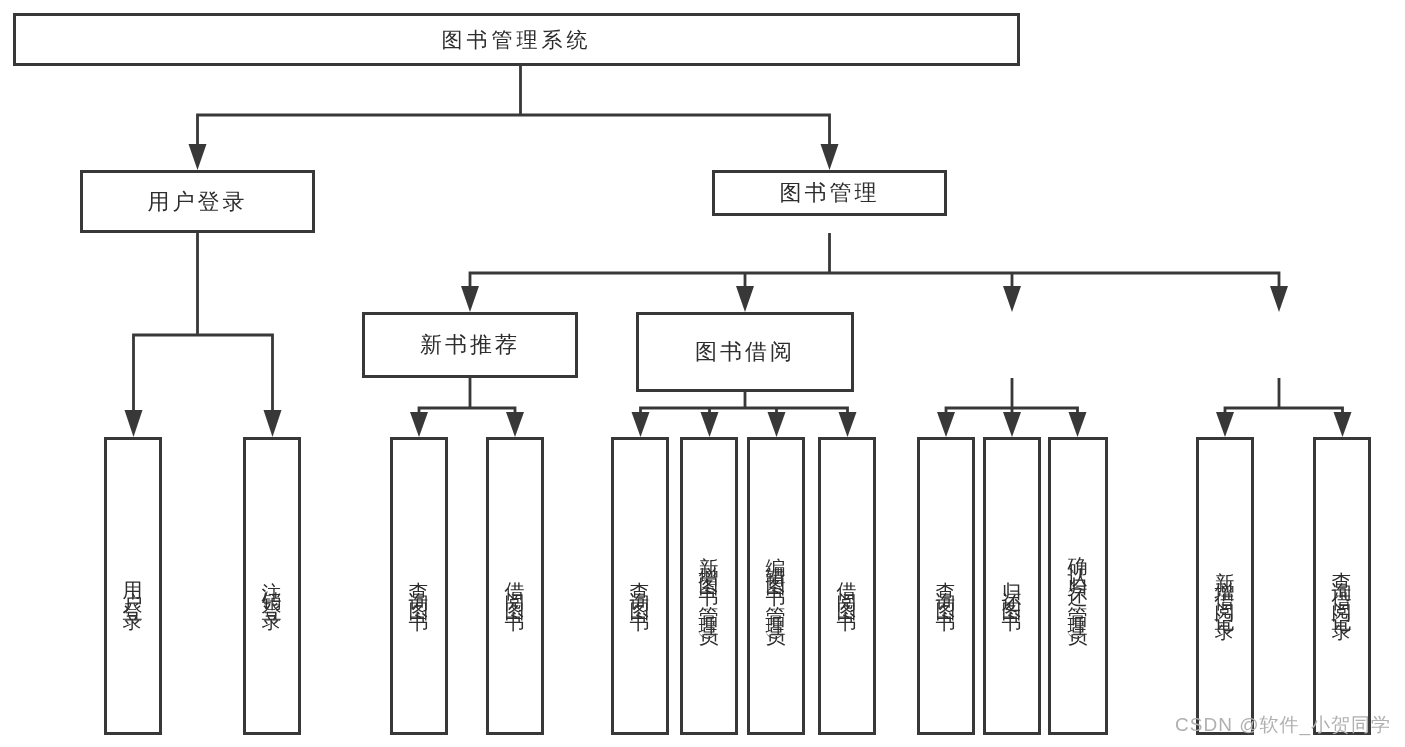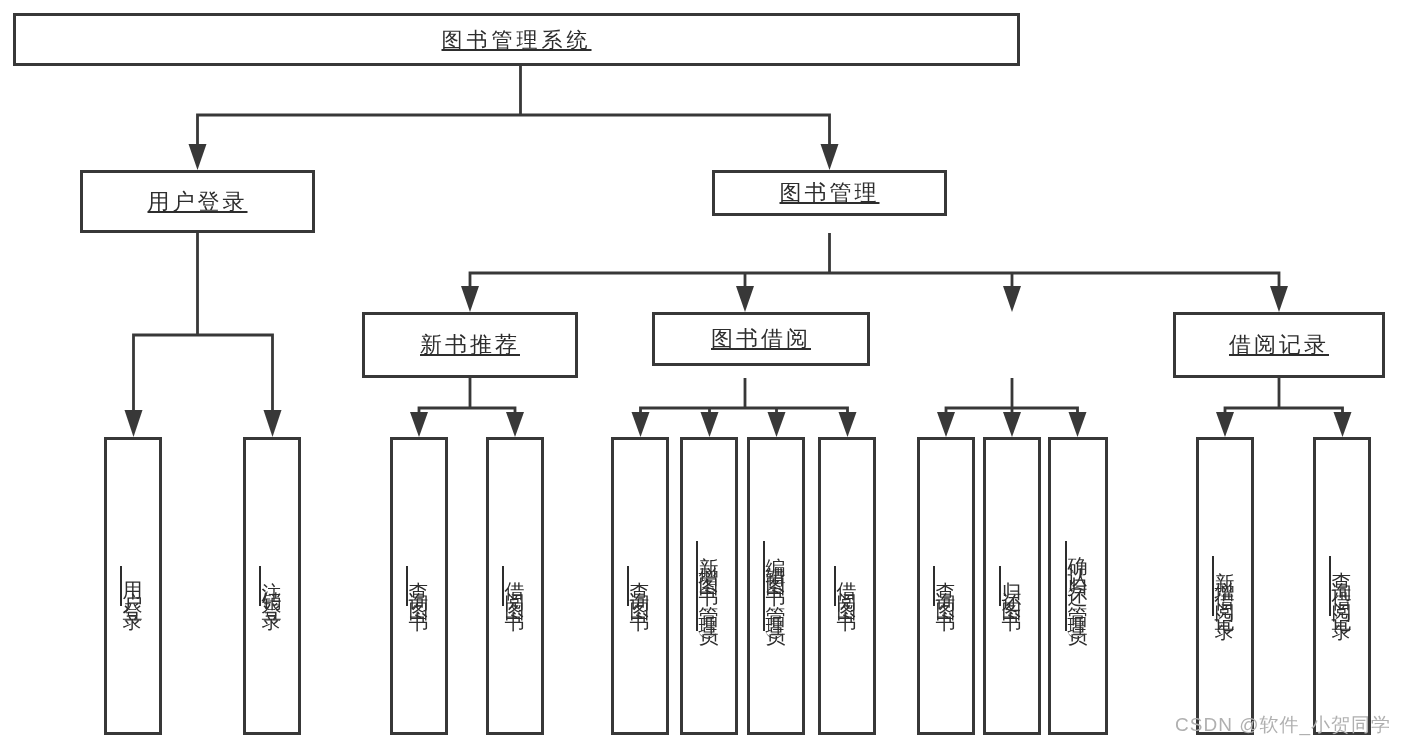--- a/index.html
+++ b/index.html
@@ -36,21 +36,20 @@
     stroke:none;
   }
   .box{
     position:absolute;
     background:var(--box-fill);
     border:3px solid var(--line);
     display:flex;
     align-items:center;
     justify-content:center;
     color:var(--text);
-    text-decoration:underline;
   }
   .hlabel{
     font-size:22px;
     letter-spacing:3px;
     white-space:nowrap;
     line-height:1;
   }
   .root-label{
     font-size:21px;
     letter-spacing:4px;
@@ -136,25 +135,22 @@
   <div class="box" style="left:80px;top:170px;width:235px;height:63px">
     <span class="hlabel">用户登录</span>
   </div>
   <div class="box" style="left:712px;top:170px;width:235px;height:46px">
     <span class="hlabel">图书管理</span>
   </div>
 
   <div class="box" style="left:362px;top:312px;width:216px;height:66px">
     <span class="hlabel">新书推荐</span>
   </div>
-  <div class="box" style="left:652px;top:312px;width:218px;height:54px">
+  <div class="box" style="left:636px;top:312px;width:218px;height:80px">
     <span class="hlabel">图书借阅</span>
-  </div>
-  <div class="box" style="left:1173px;top:312px;width:212px;height:66px">
-    <span class="hlabel">借阅记录</span>
   </div>
 
   <div class="box leaf" style="left:104px">
     <span class="vlabel">用户登录</span>
   </div>
   <div class="box leaf" style="left:243px">
     <span class="vlabel">注销登录</span>
   </div>
 
   <div class="box leaf" style="left:390px">

